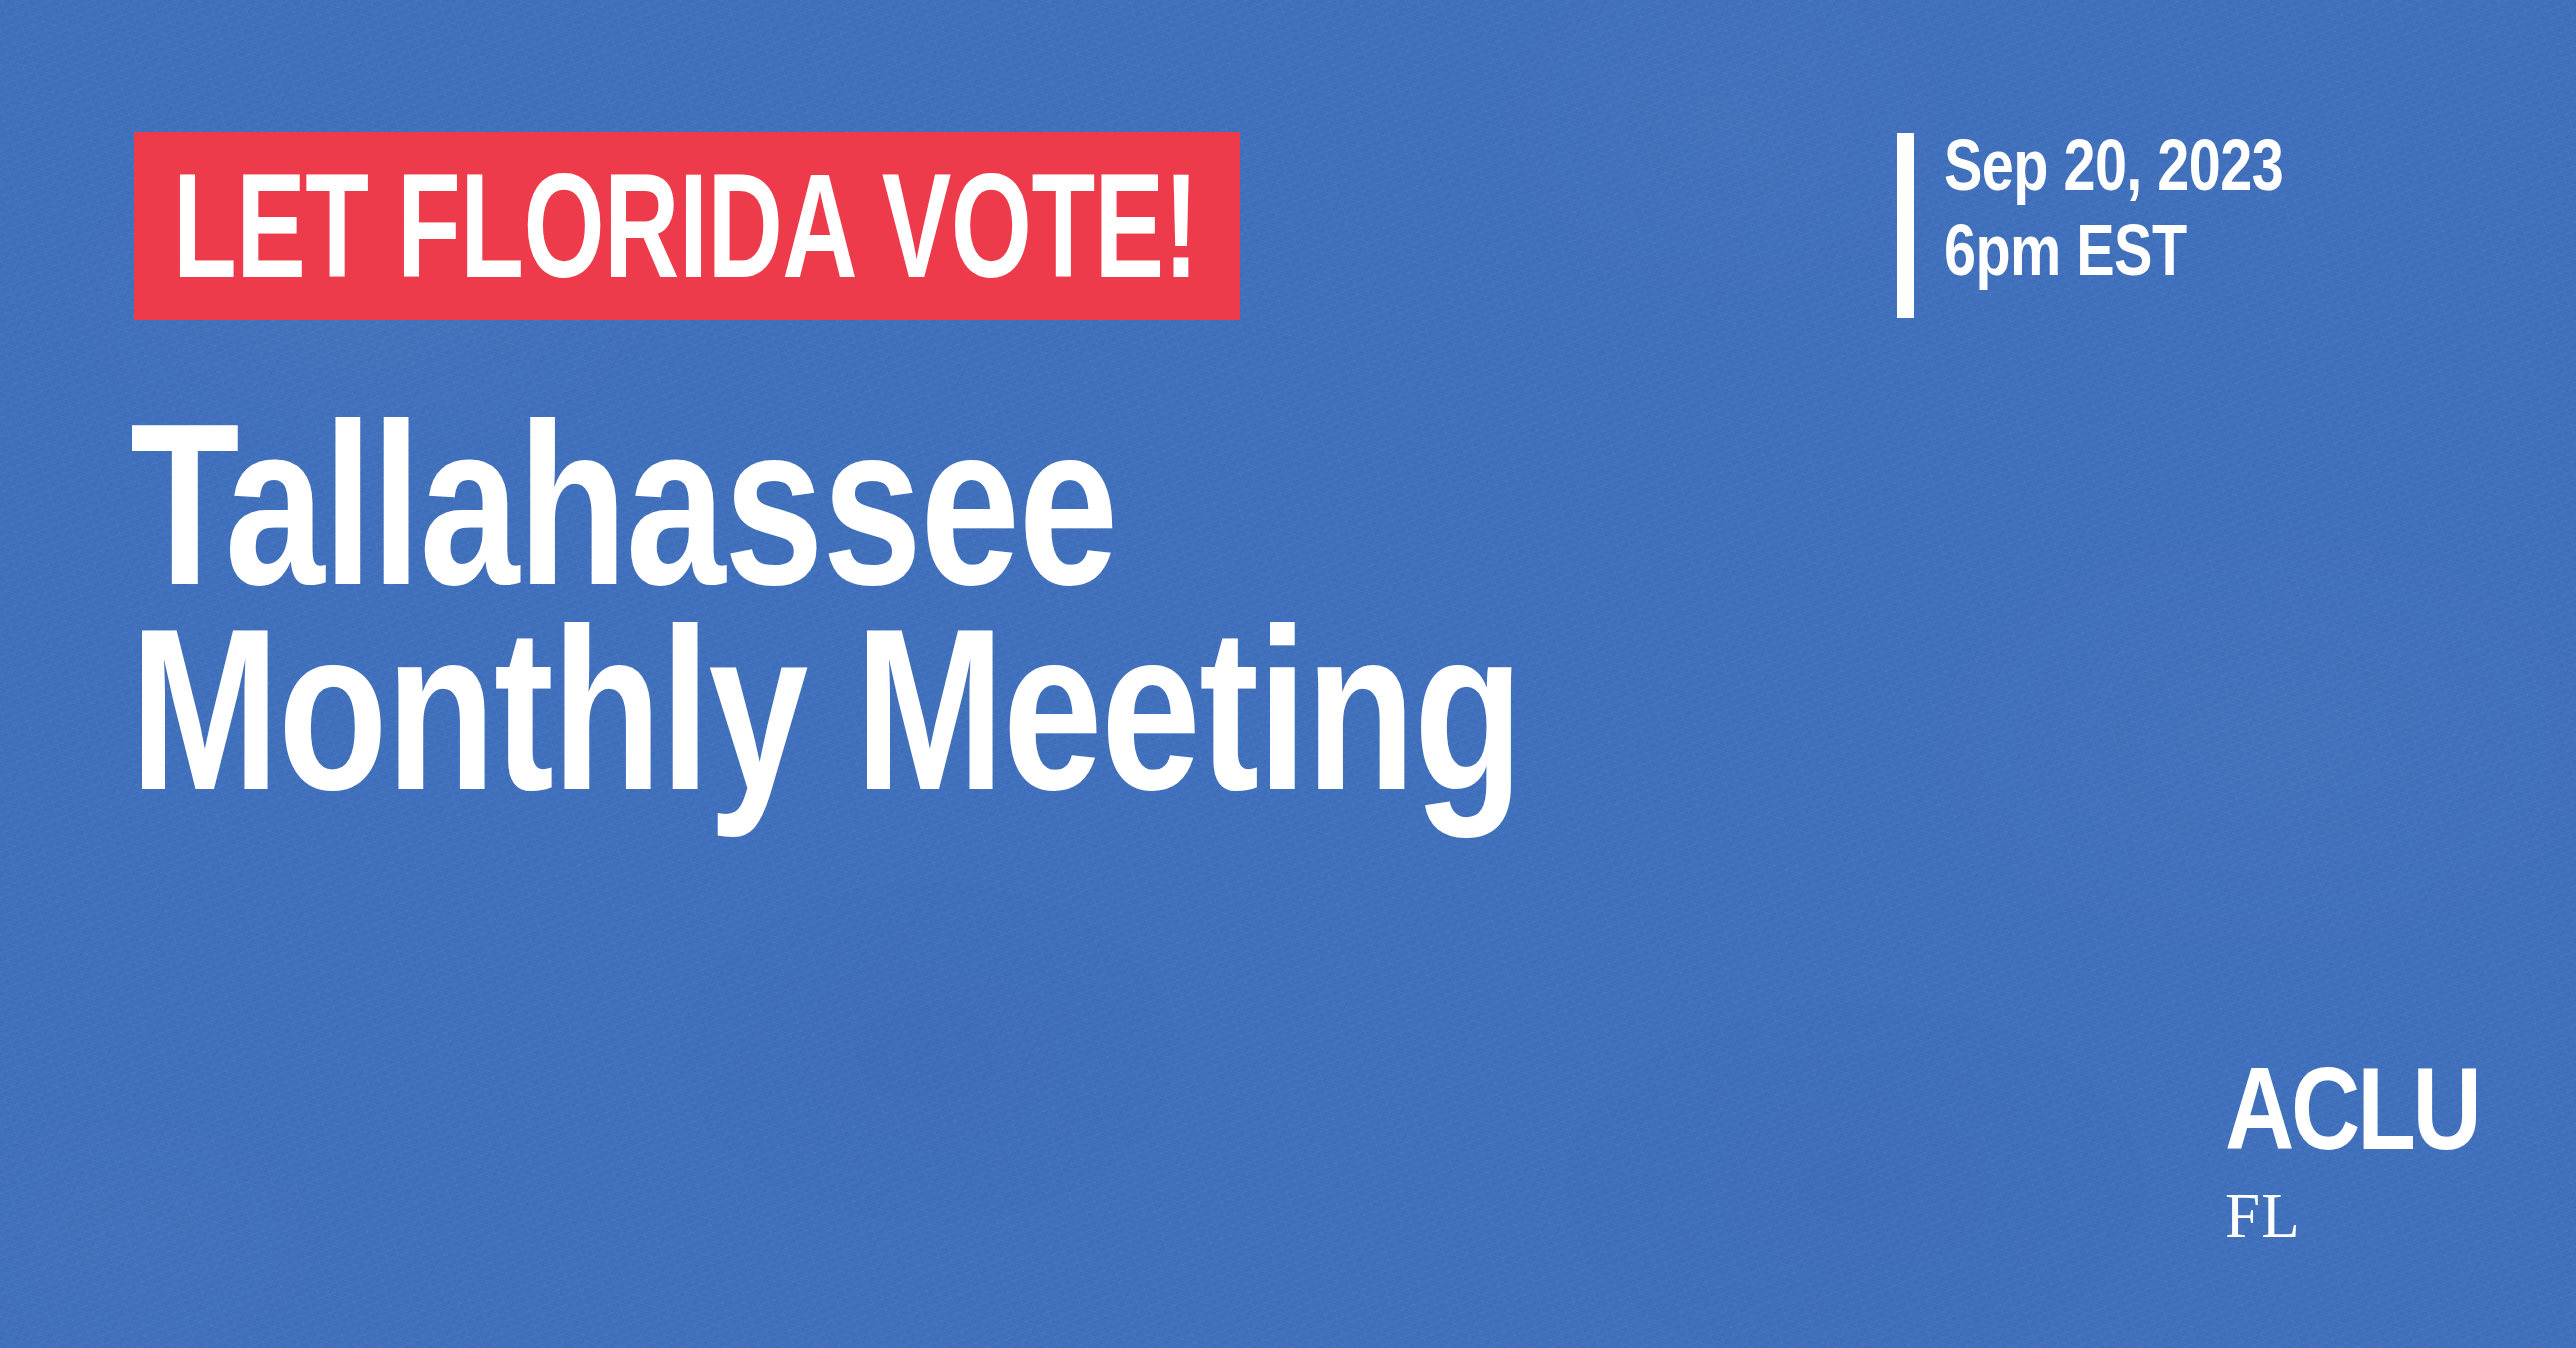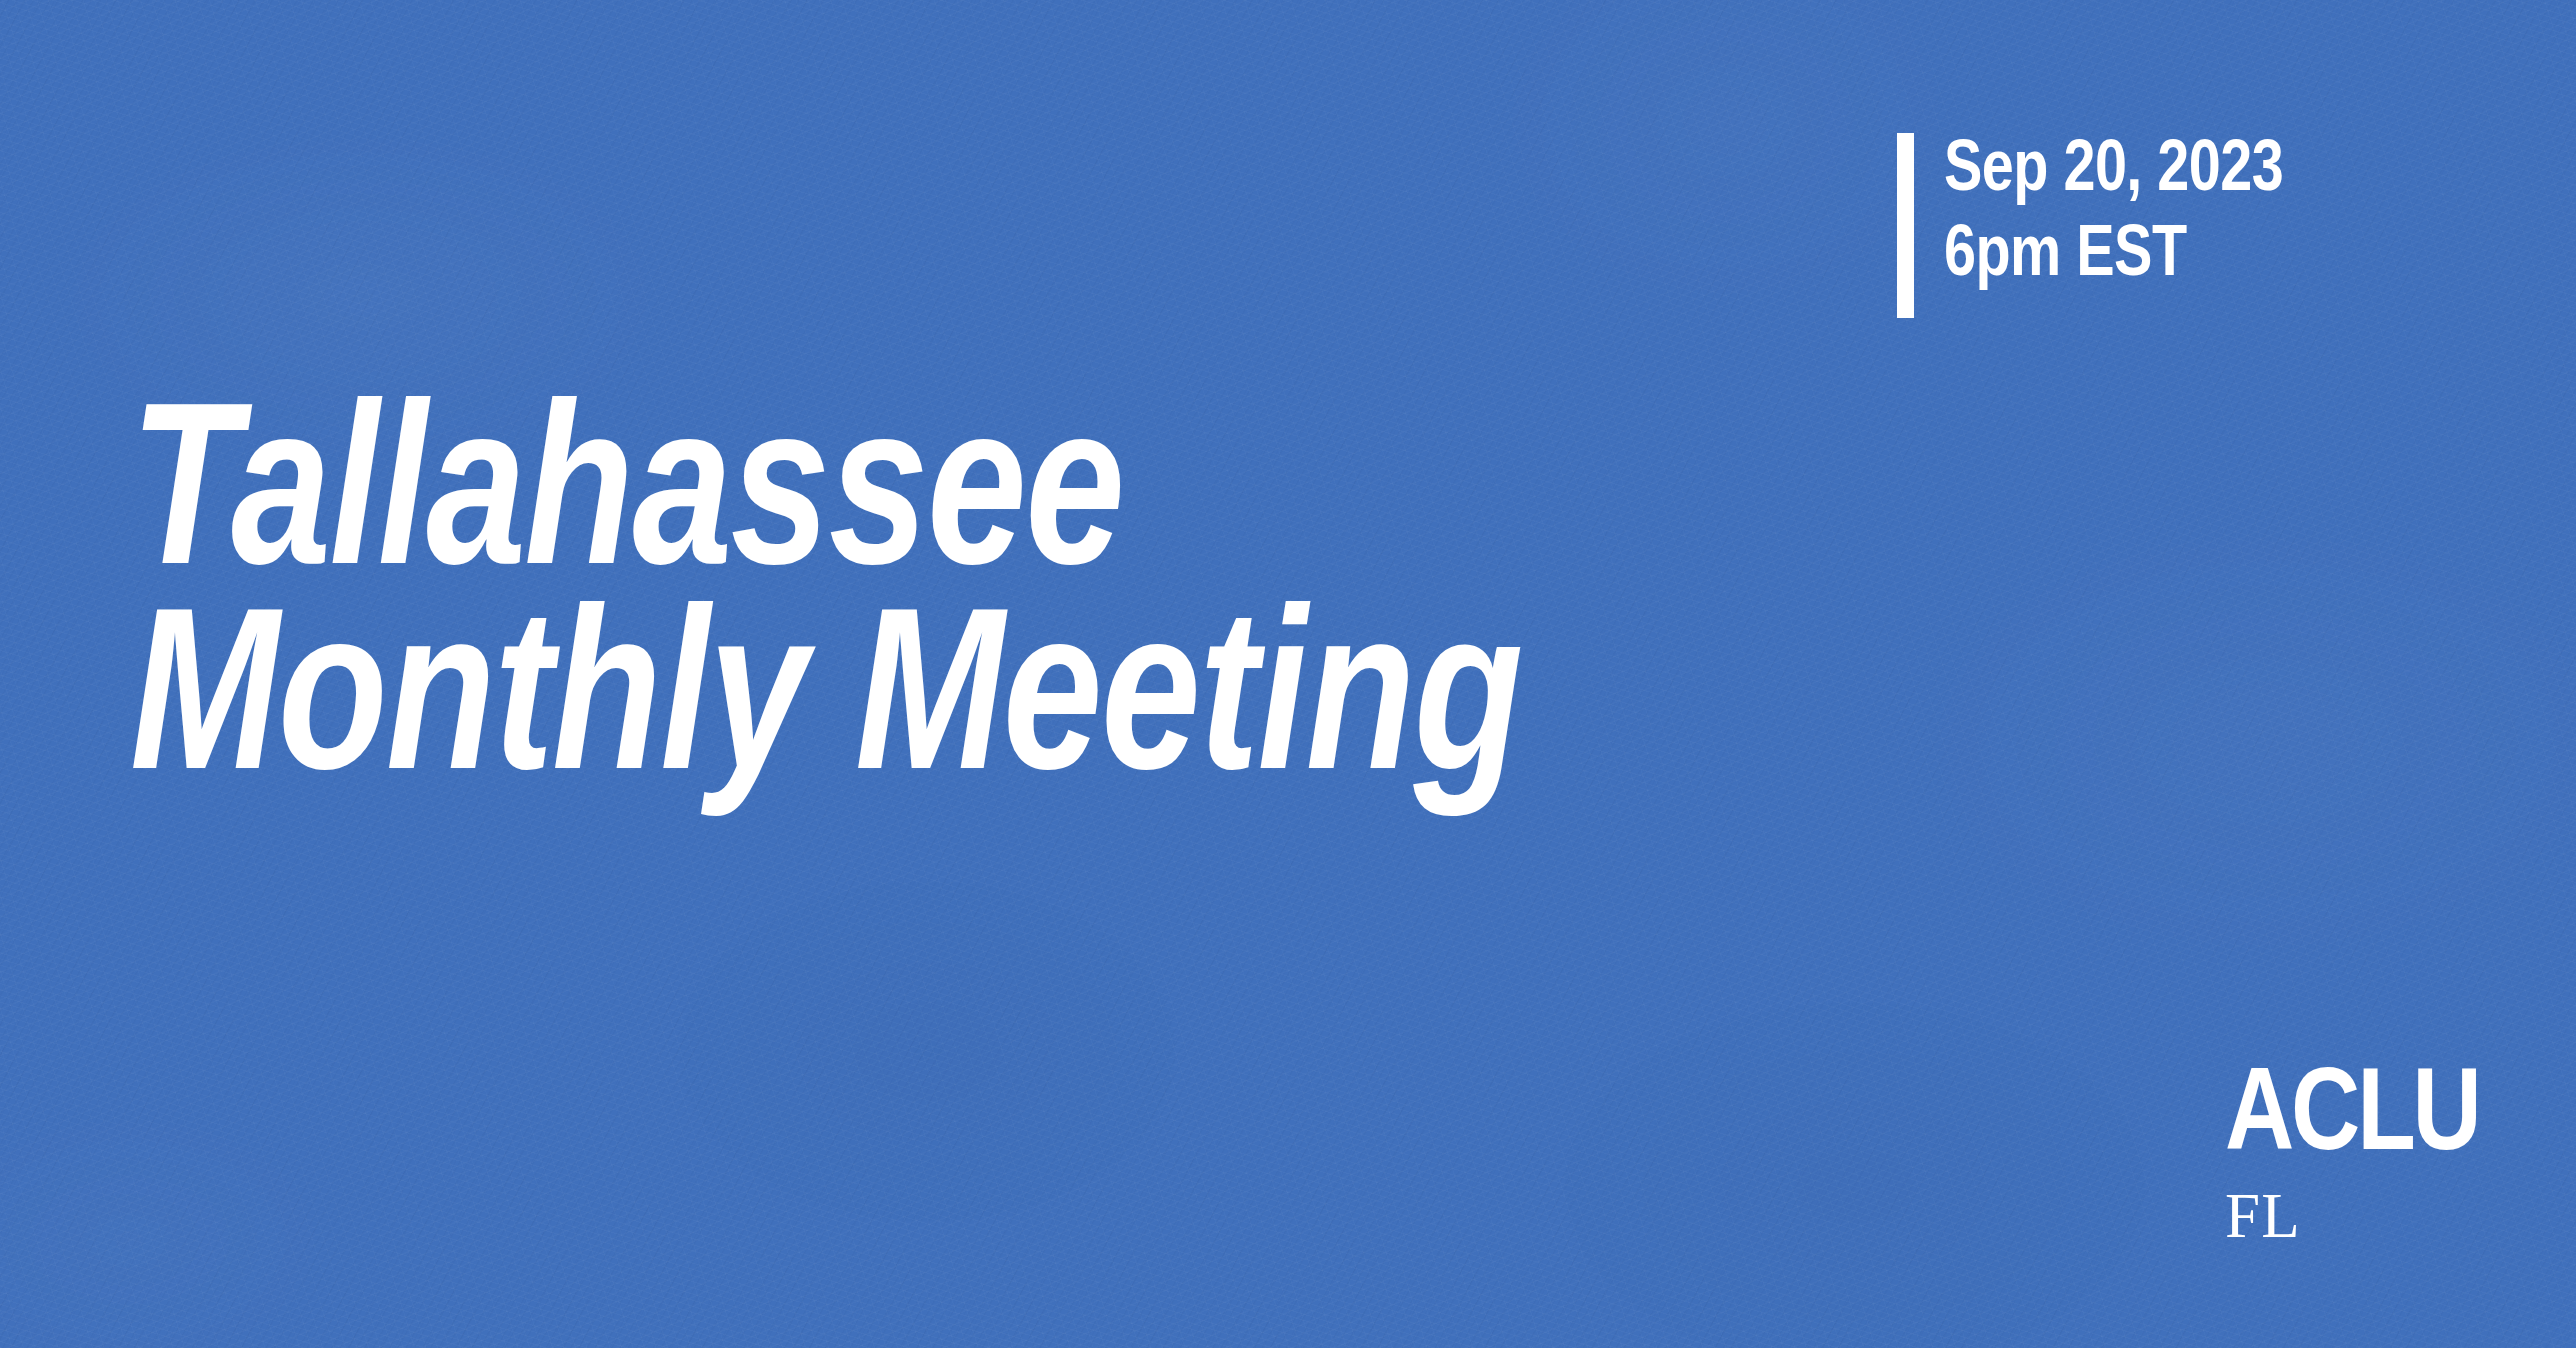--- a/index.html
+++ b/index.html
@@ -112,22 +112,21 @@
     font-size: 72px;
     line-height: 85px;
     letter-spacing: -0.7px;
     transform: scaleX(.80);
   }
 
   
   .headline {
     position: absolute;
     left: 130px;
-    top: 381px;
-    font-style: italic;
+    top: 402px;
   }
   .headline-line {
     font-size: 230px;
     line-height: 205px;
     letter-spacing: -2px;
     transform: scaleX(.78);
   }
 
   
   .body-copy {
@@ -183,20 +182,23 @@
   }
 </style>
 </head>
 <body>
 
 <div class="poster">
 
   <div class="paper-texture"></div>
   <div class="paper-mottle"></div>
 
+  <div class="eyebrow-banner">
+    <div class="ultra-condensed eyebrow-text">LET FLORIDA VOTE!</div>
+  </div>
 
   <div class="date-block">
     <div class="date-rule"></div>
     <div class="date-lines">
       <div class="ultra-condensed date-line">Sep 20, 2023</div>
       <div class="ultra-condensed date-line">6pm EST</div>
     </div>
   </div>
 
   <div class="headline">

